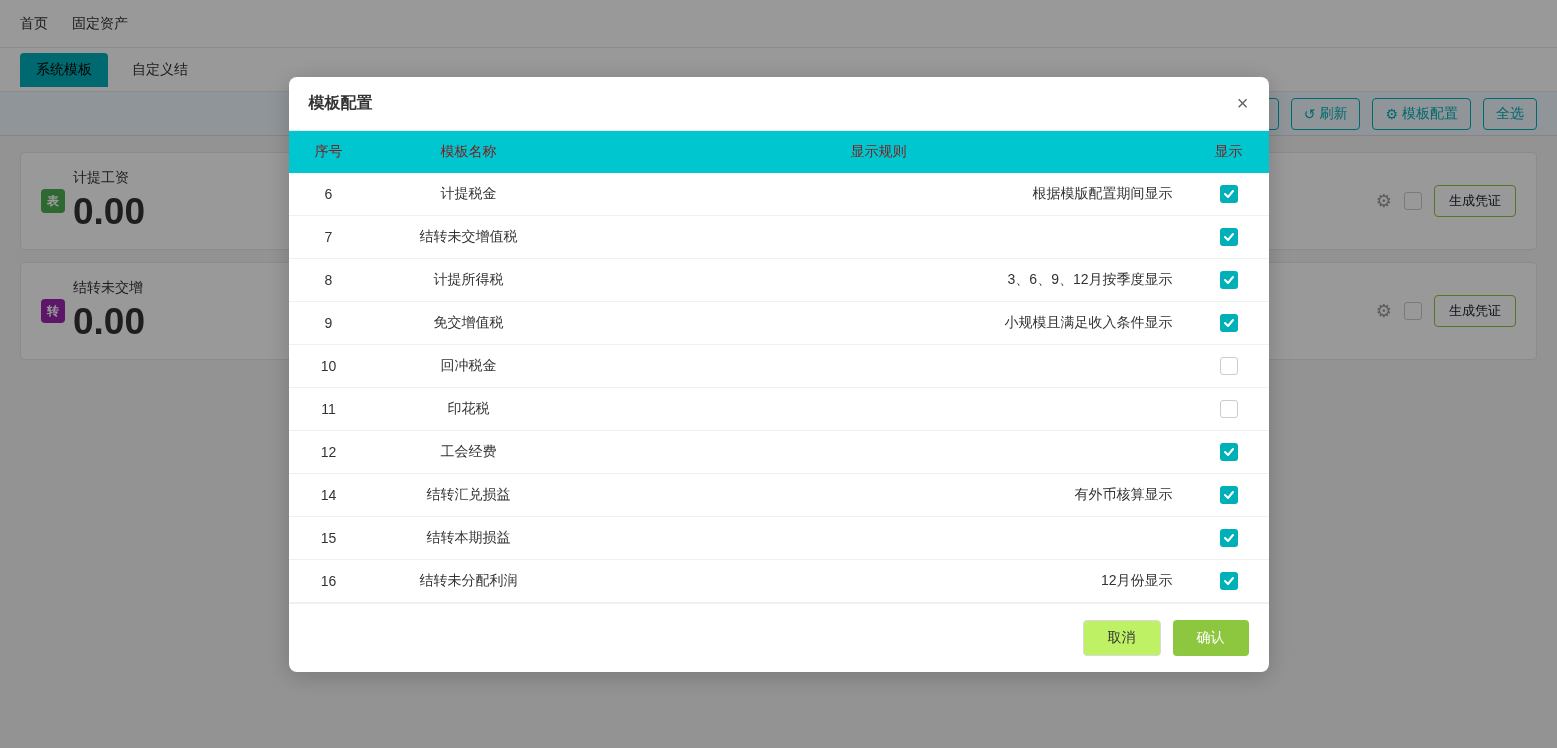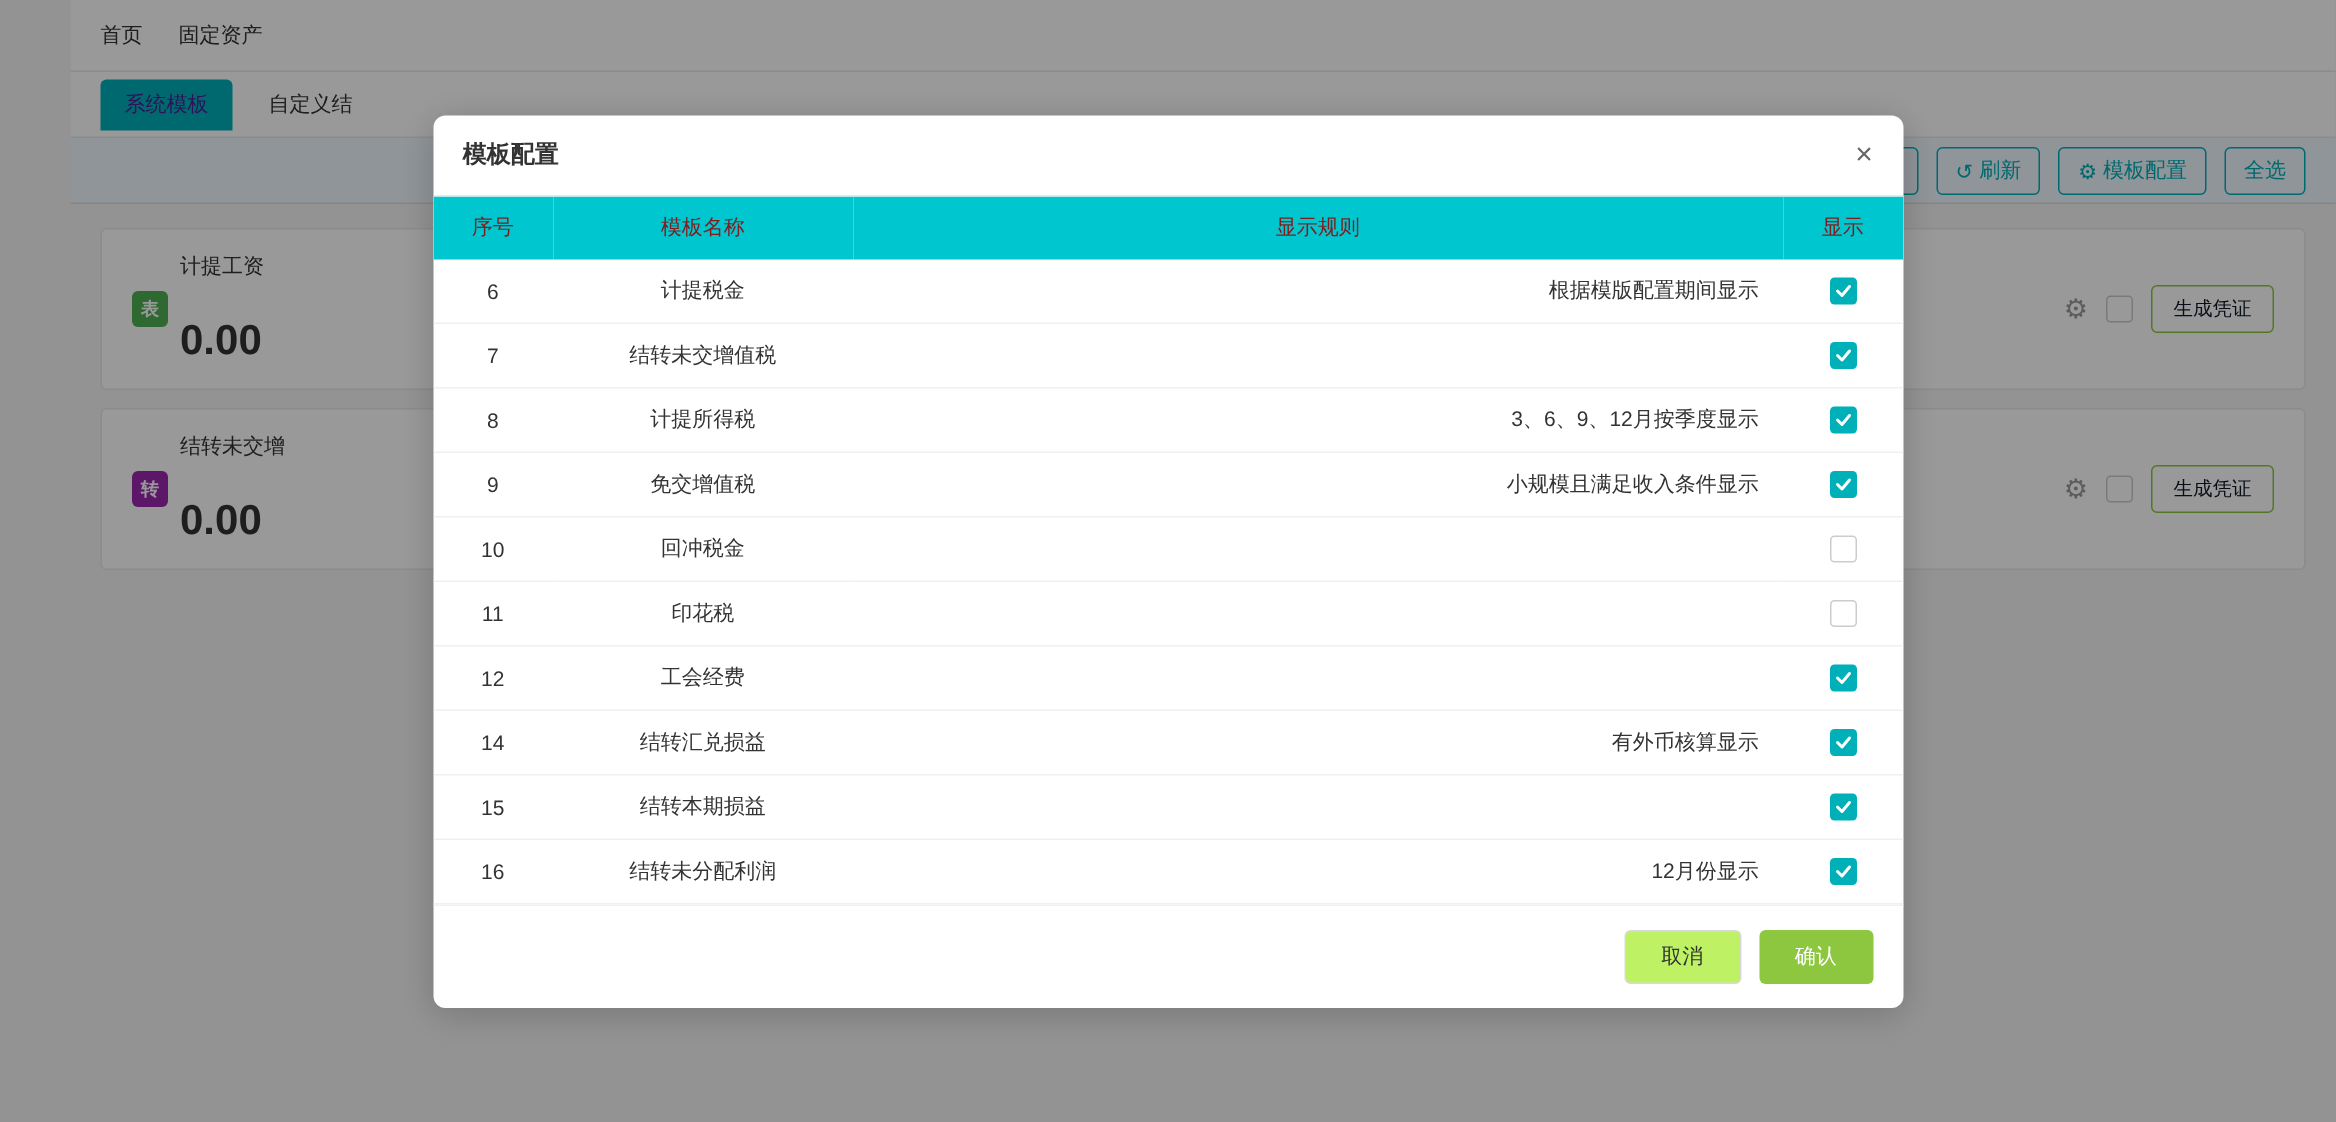--- a/index.html
+++ b/index.html
@@ -11,21 +11,20 @@
       width: 1557px;
       height: 748px;
     }
 
     
     .bg-page {
       width: 100%;
       height: 100%;
       background: #f5f5f5;
       position: relative;
-      padding-left: 47px;
     }
 
     
     .top-nav {
       background: #fff;
       height: 48px;
       display: flex;
       align-items: center;
       padding: 0 20px;
       border-bottom: 1px solid #e8e8e8;
@@ -50,21 +49,21 @@
     }
     .sub-nav-tab {
       padding: 8px 16px;
       cursor: pointer;
       border-radius: 4px 4px 0 0;
       color: #333;
       font-size: 14px;
     }
     .sub-nav-tab.active {
       background: #00b0b9;
-      color: #4c1d95;
+      color: #000000;
     }
 
     
     .toolbar {
       background: #f0f8ff;
       height: 44px;
       display: flex;
       align-items: center;
       padding: 0 20px;
       gap: 12px;
@@ -133,24 +132,24 @@
       font-weight: bold;
     }
     .card-icon.purple {
       background: #9c27b0;
     }
     .card-title {
       font-size: 14px;
       color: #333;
     }
     .card-amount {
-      font-size: 28px;
+      font-size: 37px;
       font-weight: bold;
       color: #333;
-      margin-top: 24px;
+      margin-top: 4px;
     }
     .card-right {
       display: flex;
       align-items: center;
       gap: 12px;
     }
     .gen-btn {
       border: 1px solid #8dc63f;
       color: #0f172a;
       background: transparent;

